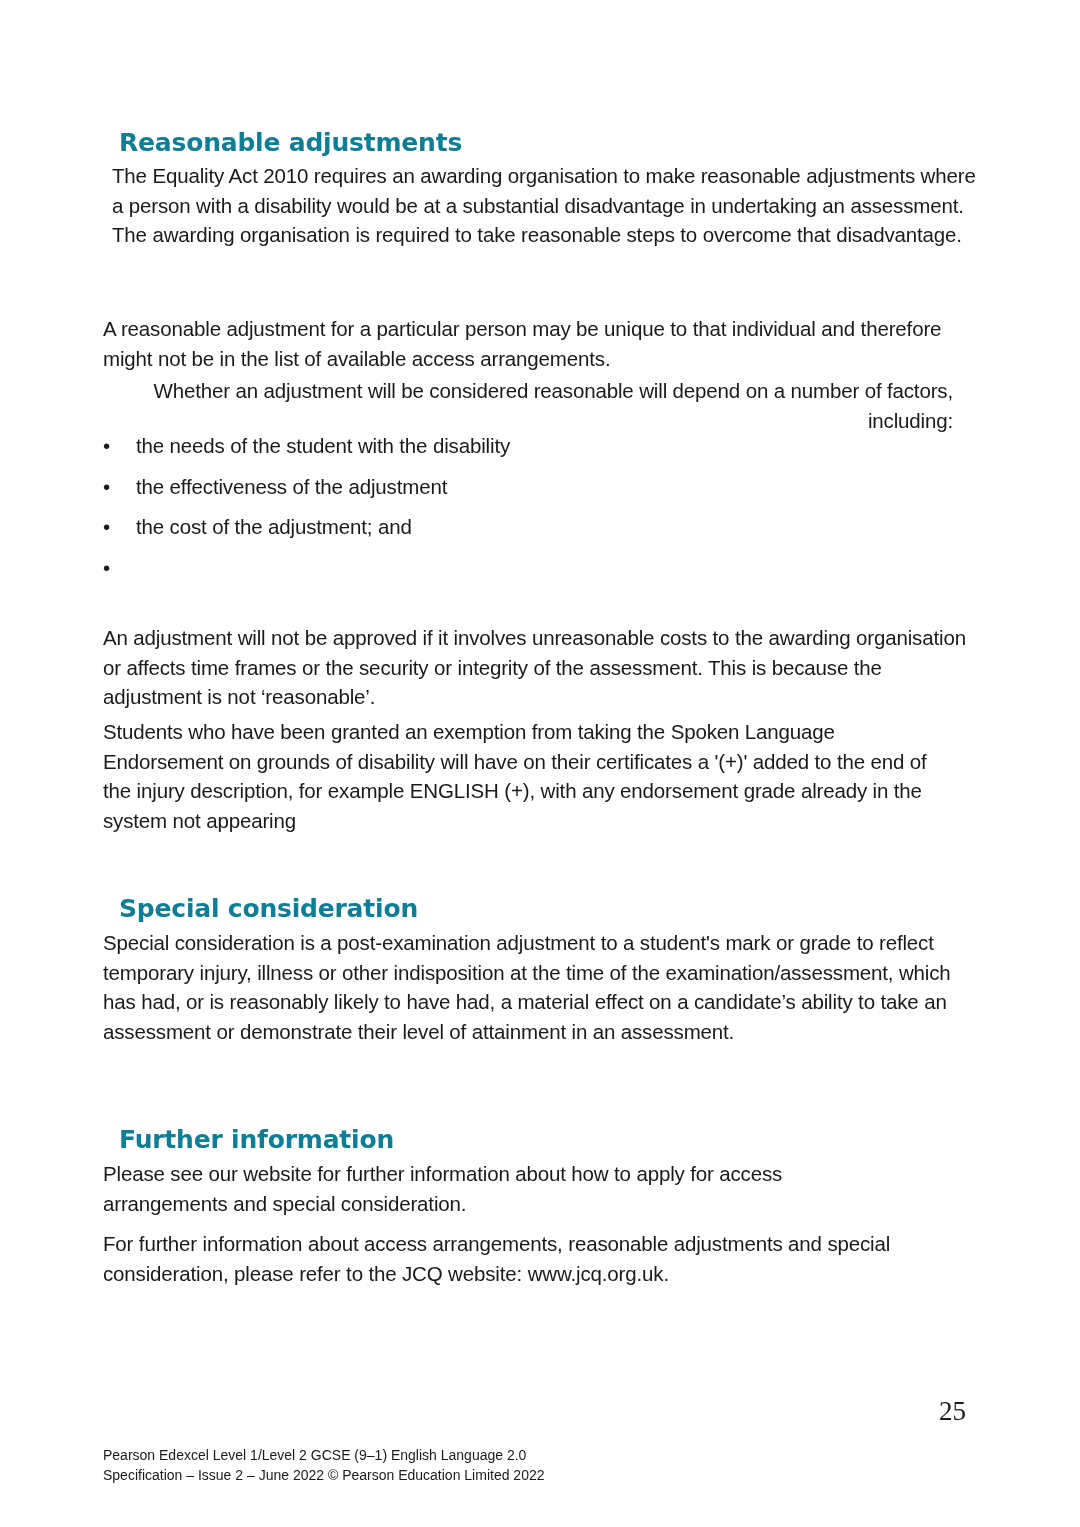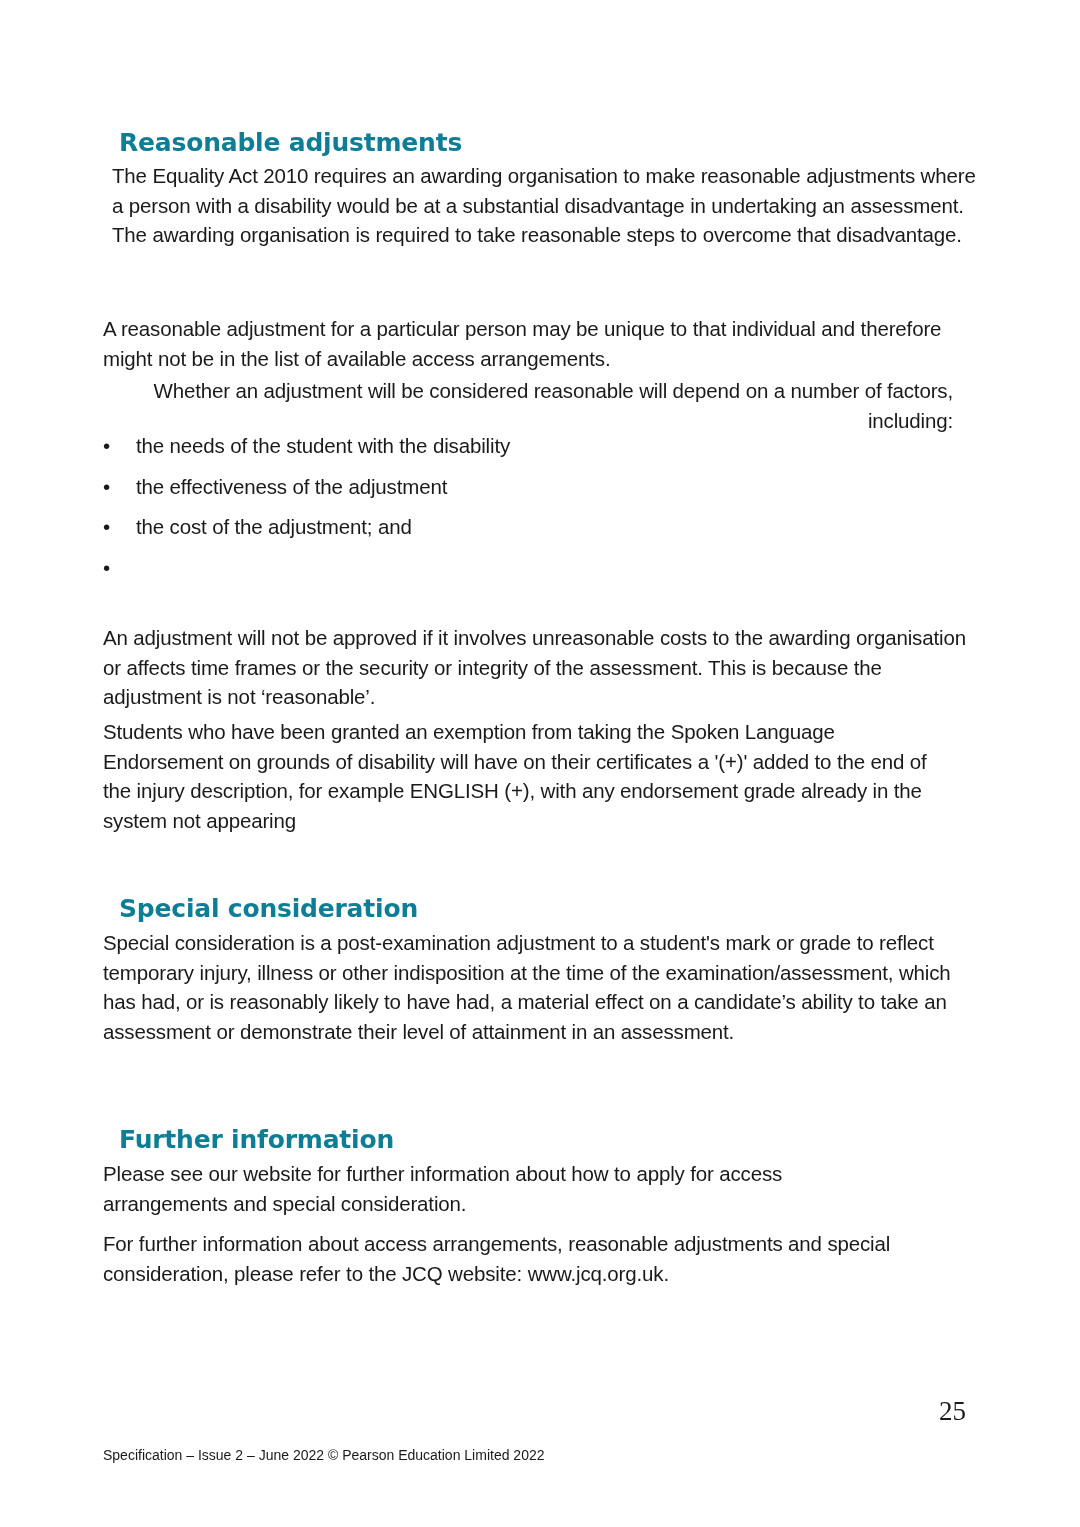--- a/index.html
+++ b/index.html
@@ -47,15 +47,16 @@
 
   <h2 style="position:absolute; top:877px;">Special consideration</h2>
   <p style="position:absolute; top:928px; width:870px;">Special consideration is a post-examination adjustment to a student's mark or grade to reflect temporary injury, illness or other indisposition at the time of the examination/assessment, which has had, or is reasonably likely to have had, a material effect on a candidate’s ability to take an assessment or demonstrate their level of attainment in an assessment.</p>
 
   <h2 style="position:absolute; top:1108px;">Further information</h2>
   <p style="position:absolute; top:1159px; width:800px;">Please see our website for further information about how to apply for access arrangements and special consideration.</p>
   <p style="position:absolute; top:1229px; width:840px;">For further information about access arrangements, reasonable adjustments and special consideration, please refer to the JCQ website: www.jcq.org.uk.</p>
 </div>
 
 <div class="footer">
+  <div>Pearson Edexcel Level 1/Level 2 GCSE (9–1) English Language 2.0</div>
   <div>Specification – Issue 2 – June 2022 © Pearson Education Limited 2022</div>
 </div>
 <div class="page-num">25</div>
 
 </body></html>

